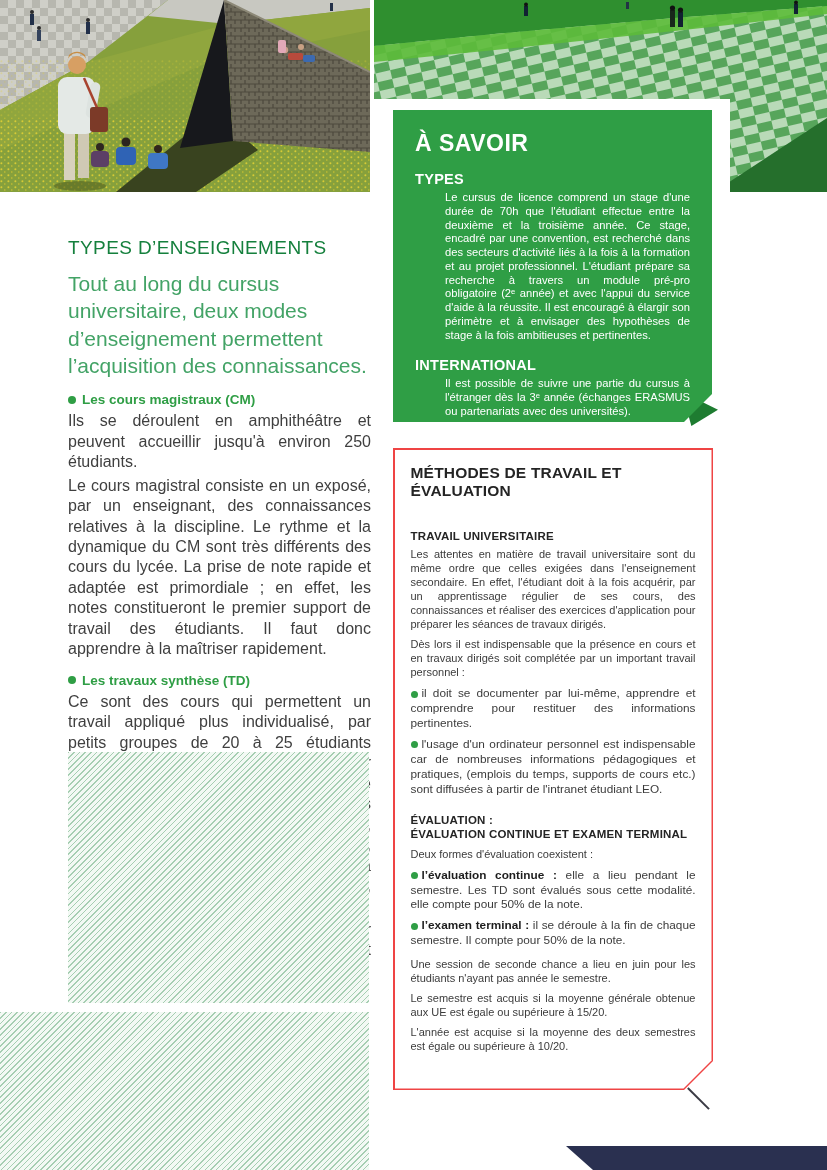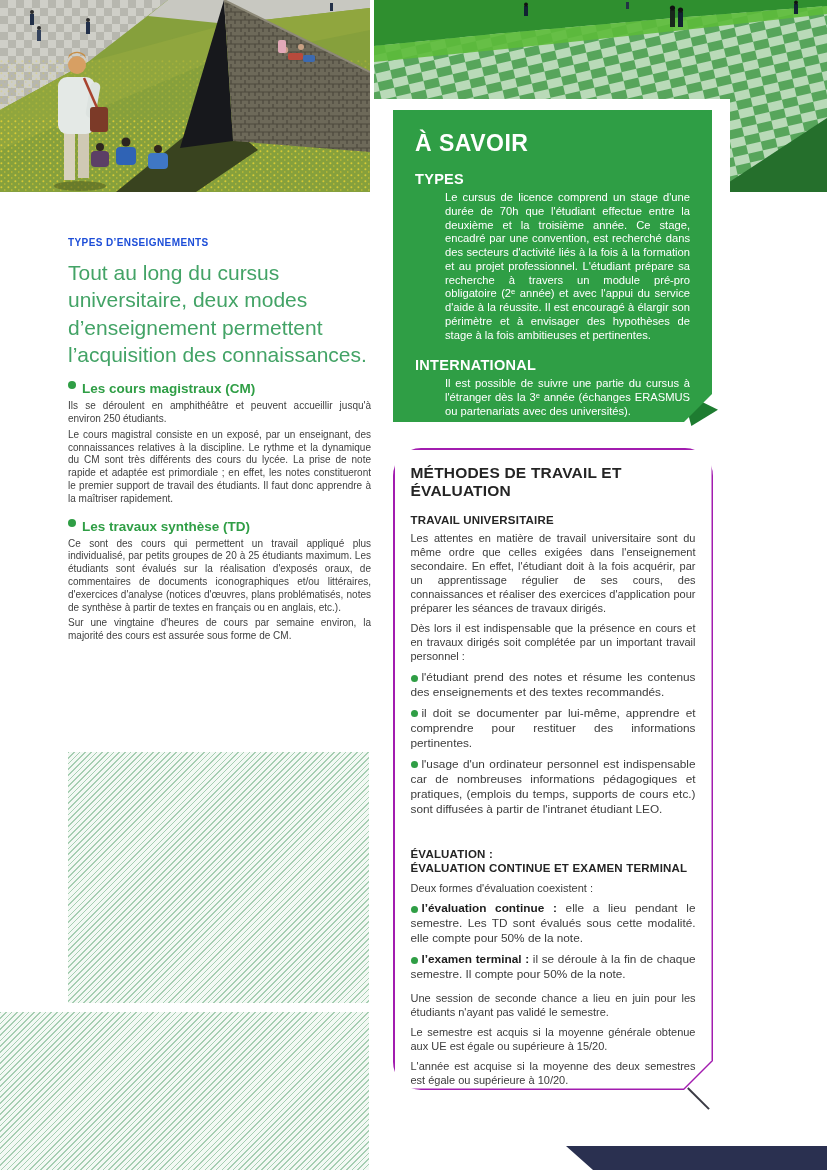--- a/index.html
+++ b/index.html
@@ -28,47 +28,46 @@
     clip-path:polygon(0 0,100% 0,100% calc(100% - 28px),calc(100% - 28px) 100%,0 100%);
     padding:20px 22px 16px 22px;
   }
   .savoir-title { font-size:23px; font-weight:bold; letter-spacing:.5px; margin-bottom:14px; }
   .savoir-h { font-size:14.5px; font-weight:bold; letter-spacing:.3px; margin-bottom:4px; }
   .savoir-p { font-size:11.2px; line-height:1.23; text-align:justify;margin-left:30px; }
   .savoir-gap { height:15px; }
 
   
   #left-col { left:68px; top:237px; width:303px; color:#3f3f3f; }
-  .page-title { font-size:10px; font-weight:bold; color:#1d4ed8; letter-spacing:.4px; }
+  .page-title { font-size:19px; font-weight:normal; color:#15803d; letter-spacing:.4px; }
   .intro { margin-top:11px; font-size:21px; line-height:1.3; color:#43a366; }
-  .sec-head { margin-top:13px; margin-bottom:4px; display:flex; align-items:flex-start; gap:6px; }
+  .sec-head { margin-top:13px; margin-bottom:4px; display:flex; align-items:center; gap:6px; }
   .sec-head .label { font-size:13.5px; font-weight:bold; color:#2f9e45; }
   .dot { width:8px; height:8px; border-radius:50%; background:#2f9e45; flex:0 0 auto; display:inline-block; }
-  .body-p { font-size:10px; line-height:1.28; text-align:justify; margin-top:3px; }
+  .body-p { font-size:16px; line-height:1.28; text-align:justify; margin-top:3px; }
 
   
   #methods-outer {
-    left:393px; top:448px; width:320px; height:642px; background:#a21caf; z-index:2;
+    left:393px; top:448px; width:320px; height:642px; background:#ef4444; z-index:2;
     clip-path:polygon(0 0,100% 0,100% calc(100% - 29px),calc(100% - 29px) 100%,0 100%);
-    border-radius:28px;
   }
   #methods-inner {
     position:absolute; left:1.5px; top:1.5px; right:1.5px; bottom:1.5px; background:#ffffff;
     clip-path:polygon(0 0,100% 0,100% calc(100% - 28px),calc(100% - 28px) 100%,0 100%);
     padding:14px 16px 10px 16px; color:#3b3b3b;
   }
   #methods-fold-tail { left:688px; top:1087px; width:30px; height:1.5px; background:#3a3a44;
     transform:rotate(45deg); transform-origin:left center; z-index:1; }
   .methods-title { font-size:15.5px; font-weight:bold; color:#242424; line-height:1.22; letter-spacing:.2px; }
-  .sub-h { font-size:11.5px; font-weight:bold; color:#242424; letter-spacing:.2px; margin-top:13px; margin-bottom:6px; }
+  .sub-h { font-size:11.5px; font-weight:bold; color:#242424; letter-spacing:.2px; margin-top:29px; margin-bottom:6px; }
   .m-p { font-size:11px; line-height:1.27; text-align:justify; margin-top:6px; }
   .m-bullet { font-size:11.8px; line-height:1.27; text-align:justify; margin-top:6px; }
   .m-bullet .dot { width:7px; height:7px; margin-right:4px; position:relative; top:0.5px; }
   .m-bullet b { font-weight:bold; color:#1d1d1d; }
-  .eval-h { font-size:11.5px; font-weight:bold; color:#242424; letter-spacing:.2px; margin-top:30px; line-height:1.25; }
+  .eval-h { font-size:11.5px; font-weight:bold; color:#242424; letter-spacing:.2px; margin-top:16px; line-height:1.25; }
   .gap-sm { height:4px; }
 
   
   .hatch {
     background:repeating-linear-gradient(135deg,#a6ceb2 0,#a6ceb2 1.1px,#f3f9f4 1.1px,#f3f9f4 4px);
   }
   #hatch-1 { left:68px; top:752px;  width:301px; height:251px; }
   #hatch-2 { left:0;    top:1012px; width:369px; height:158px; }
 
   
@@ -201,35 +200,34 @@
 
 <div id="methods-fold-tail" class="abs"></div>
 <div id="methods-outer" class="abs">
   <div id="methods-inner">
     <div class="methods-title">MÉTHODES DE TRAVAIL ET ÉVALUATION</div>
 
     <div class="sub-h">TRAVAIL UNIVERSITAIRE</div>
     <div class="m-p">Les attentes en matière de travail universitaire sont du même ordre que celles exigées dans l'enseignement secondaire. En effet, l'étudiant doit à la fois acquérir, par un apprentissage régulier de ses cours, des connaissances et réaliser des exercices d'application pour préparer les séances de travaux dirigés.</div>
     <div class="m-p">Dès lors il est indispensable que la présence en cours et en travaux dirigés soit complétée par un important travail personnel :</div>
 
-    <div class="m-bullet"><span class="dot"></span><span>l'étudiant prend des notes et résume les contenus des enseignements et des textes recommandés.</span></div>
     <div class="m-bullet"><span class="dot"></span><span>il doit se documenter par lui-même, apprendre et comprendre pour restituer des informations pertinentes.</span></div>
     <div class="m-bullet"><span class="dot"></span><span>l'usage d'un ordinateur personnel est indispensable car de nombreuses informations pédagogiques et pratiques, (emplois du temps, supports de cours etc.) sont diffusées à partir de l'intranet étudiant LEO.</span></div>
 
     <div class="eval-h">
       <div>ÉVALUATION :</div>
       <div>ÉVALUATION CONTINUE ET EXAMEN TERMINAL</div>
     </div>
     <div class="m-p">Deux formes d'évaluation coexistent :</div>
 
     <div class="m-bullet"><span class="dot"></span><b>l’évaluation continue :</b> <span>elle a lieu pendant le semestre. Les TD sont évalués sous cette modalité. elle compte pour 50% de la note.</span></div>
     <div class="m-bullet"><span class="dot"></span><b>l’examen terminal :</b> <span>il se déroule à la fin de chaque semestre. Il compte pour 50% de la note.</span></div>
 
     <div class="gap-sm"></div>
-    <div class="m-p">Une session de seconde chance a lieu en juin pour les étudiants n'ayant pas validé le semestre.</div>
+    <div class="m-p">Une session de seconde chance a lieu en juin pour les étudiants n'ayant pas année le semestre.</div>
     <div class="m-p">Le semestre est acquis si la moyenne générale obtenue aux UE est égale ou supérieure à 15/20.</div>
     <div class="m-p">L'année est acquise si la moyenne des deux semestres est égale ou supérieure à 10/20.</div>
   </div>
 </div>
 
 <div id="hatch-1" class="abs hatch"></div>
 <div id="hatch-2" class="abs hatch"></div>
 
 <div id="footer-bar" class="abs"></div>
 

